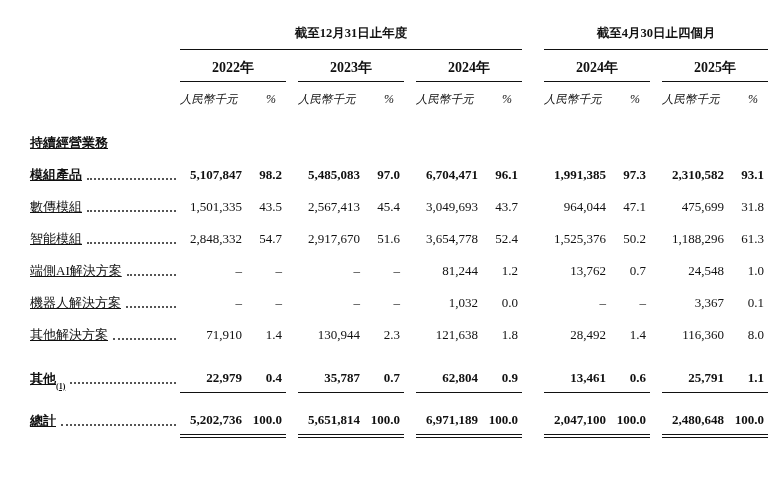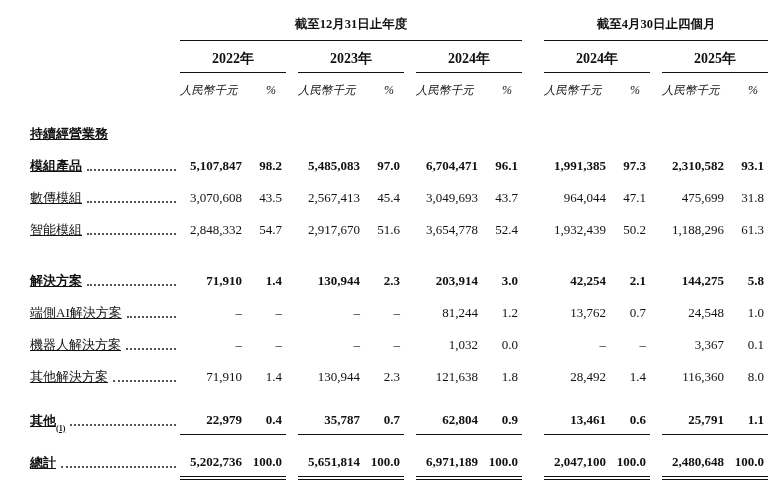--- a/index.html
+++ b/index.html
@@ -2,21 +2,21 @@
 <html><head>
 <meta charset="utf-8">
 <style>
   html,body{margin:0;padding:0;}
   body{
     width:783px;height:500px;overflow:hidden;
     background:#ffffff;color:#111;
     font-family:"Liberation Serif","DejaVu Serif",serif;
   }
   .wrap{padding:16px 15px 0 30px;}
-  table{border-collapse:collapse;table-layout:fixed;width:738px;}
+  table{border-collapse:collapse;table-layout:fixed;width:738px;margin-top:9px;}
   td{font-size:13px;line-height:17px;vertical-align:bottom;padding:0;}
   .b{font-weight:bold;}
   .amt,.pct{text-align:right;white-space:nowrap;padding-top:9px;padding-bottom:6px;}
   .pct{padding-right:4px;}
   .gapc{padding:0;}
   
   .grp{border-bottom:1.5px solid #111;text-align:center;font-weight:bold;
        font-size:12.5px;padding-bottom:7px;white-space:nowrap;}
   .yr{border-bottom:1.5px solid #111;text-align:center;font-weight:bold;
       font-size:14px;padding:9px 0 5px;}
@@ -127,21 +127,21 @@
           <td class="amt b" data-name="table-cell">2,310,582</td>
           <td class="pct b" data-name="table-cell">93.1</td>
         </tr>
         <tr data-name="row-data-transmission-modules">
           <td class="lbl" data-name="row-label">
             <div class="flexbox">
               <span data-name="row-label-text">數傳模組</span>
               <span class="dots" data-name="dot-leader"></span>
             </div>
           </td>
-          <td class="amt" data-name="table-cell">3,070,608</td>
+          <td class="amt" data-name="table-cell">1,501,335</td>
           <td class="pct" data-name="table-cell">43.5</td>
           <td class="gapc" data-name="col-gap"></td>
           <td class="amt" data-name="table-cell">2,567,413</td>
           <td class="pct" data-name="table-cell">45.4</td>
           <td class="gapc" data-name="col-gap"></td>
           <td class="amt" data-name="table-cell">3,049,693</td>
           <td class="pct" data-name="table-cell">43.7</td>
           <td class="gapc" data-name="col-gap"></td>
           <td class="amt" data-name="table-cell">964,044</td>
           <td class="pct" data-name="table-cell">47.1</td>
@@ -158,47 +158,25 @@
           </td>
           <td class="amt" data-name="table-cell">2,848,332</td>
           <td class="pct" data-name="table-cell">54.7</td>
           <td class="gapc" data-name="col-gap"></td>
           <td class="amt" data-name="table-cell">2,917,670</td>
           <td class="pct" data-name="table-cell">51.6</td>
           <td class="gapc" data-name="col-gap"></td>
           <td class="amt" data-name="table-cell">3,654,778</td>
           <td class="pct" data-name="table-cell">52.4</td>
           <td class="gapc" data-name="col-gap"></td>
-          <td class="amt" data-name="table-cell">1,932,439</td>
+          <td class="amt" data-name="table-cell">1,525,376</td>
           <td class="pct" data-name="table-cell">50.2</td>
           <td class="gapc" data-name="col-gap"></td>
           <td class="amt" data-name="table-cell">1,188,296</td>
           <td class="pct" data-name="table-cell">61.3</td>
-        </tr>
-        <tr data-name="row-solutions">
-          <td class="lbl b" data-name="row-label">
-            <div class="flexbox">
-              <span data-name="row-label-text">解決方案</span>
-              <span class="dots" data-name="dot-leader"></span>
-            </div>
-          </td>
-          <td class="amt b" data-name="table-cell">71,910</td>
-          <td class="pct b" data-name="table-cell">1.4</td>
-          <td class="gapc" data-name="col-gap"></td>
-          <td class="amt b" data-name="table-cell">130,944</td>
-          <td class="pct b" data-name="table-cell">2.3</td>
-          <td class="gapc" data-name="col-gap"></td>
-          <td class="amt b" data-name="table-cell">203,914</td>
-          <td class="pct b" data-name="table-cell">3.0</td>
-          <td class="gapc" data-name="col-gap"></td>
-          <td class="amt b" data-name="table-cell">42,254</td>
-          <td class="pct b" data-name="table-cell">2.1</td>
-          <td class="gapc" data-name="col-gap"></td>
-          <td class="amt b" data-name="table-cell">144,275</td>
-          <td class="pct b" data-name="table-cell">5.8</td>
         </tr>
         <tr data-name="row-edge-ai-solutions">
           <td class="lbl" data-name="row-label">
             <div class="flexbox">
               <span data-name="row-label-text">端側AI解決方案</span>
               <span class="dots" data-name="dot-leader"></span>
             </div>
           </td>
           <td class="amt" data-name="table-cell">–</td>
           <td class="pct" data-name="table-cell">–</td>

